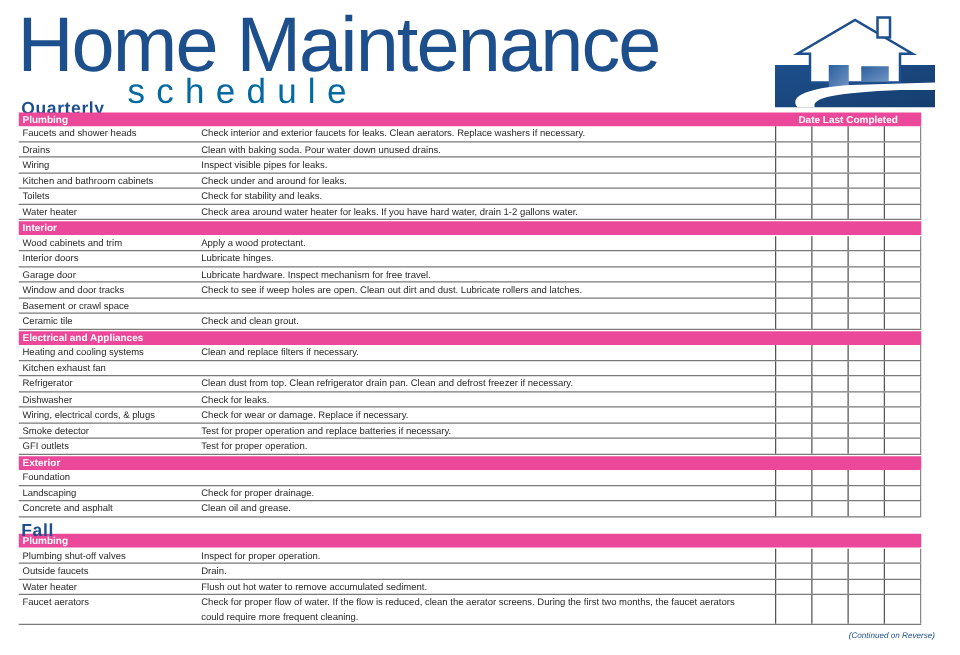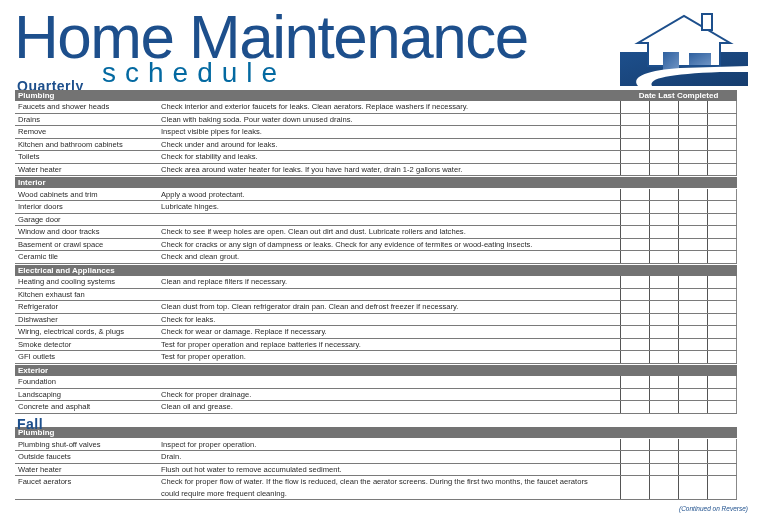--- a/index.html
+++ b/index.html
@@ -22,21 +22,21 @@
 
   .season {
     position: absolute; left: 17px;
     font-size: 14px; font-weight: bold; color: #1d4f8c; letter-spacing: 0.5px;
   }
 
   .table-wrap { position: absolute; left: 15px; width: 722px; }
 
   .cat-row {
     position: absolute; left: 0; width: 722px; height: 11px;
-    background: #737373; color: #ffffff; font-size: 8px; font-weight: bold;
+    background: #ec4899; color: #ffffff; font-size: 8px; font-weight: bold;
     line-height: 11px; padding-left: 3px;
   }
   .cat-row .date-head {
     position: absolute; left: 605px; width: 117px; text-align: center; top: 0;
   }
 
   .item-row {
     position: absolute; left: 0; width: 722px; height: 12.5px;
     border-bottom: 1px solid #7a7a7a; font-size: 7.6px; line-height: 12px;
   }
@@ -102,21 +102,21 @@
     <span class="name">Drains</span>
     <span class="task">Clean with baking soda. Pour water down unused drains.</span>
     <div class="date-cells">
         <div class="date-cell"></div>
         <div class="date-cell"></div>
         <div class="date-cell"></div>
         <div class="date-cell"></div>
       </div>
   </div>
   <div class="item-row" style="top:126px;">
-    <span class="name">Remove</span>
+    <span class="name">Wiring</span>
     <span class="task">Inspect visible pipes for leaks.</span>
     <div class="date-cells">
         <div class="date-cell"></div>
         <div class="date-cell"></div>
         <div class="date-cell"></div>
         <div class="date-cell"></div>
       </div>
   </div>
   <div class="item-row" style="top:138.5px;">
     <span class="name">Kitchen and bathroom cabinets</span>
@@ -167,40 +167,40 @@
     <span class="task">Lubricate hinges.</span>
     <div class="date-cells">
         <div class="date-cell"></div>
         <div class="date-cell"></div>
         <div class="date-cell"></div>
         <div class="date-cell"></div>
       </div>
   </div>
   <div class="item-row" style="top:213.5px;">
     <span class="name">Garage door</span>
+    <span class="task">Lubricate hardware. Inspect mechanism for free travel.</span>
     <div class="date-cells">
         <div class="date-cell"></div>
         <div class="date-cell"></div>
         <div class="date-cell"></div>
         <div class="date-cell"></div>
       </div>
   </div>
   <div class="item-row" style="top:226px;">
     <span class="name">Window and door tracks</span>
     <span class="task">Check to see if weep holes are open. Clean out dirt and dust. Lubricate rollers and latches.</span>
     <div class="date-cells">
         <div class="date-cell"></div>
         <div class="date-cell"></div>
         <div class="date-cell"></div>
         <div class="date-cell"></div>
       </div>
   </div>
   <div class="item-row" style="top:238.5px;">
     <span class="name">Basement or crawl space</span>
-    <span class="task">Check for cracks or any sign of dampness or leaks. Check for any evidence of termites or wood-eating insects.</span>
     <div class="date-cells">
         <div class="date-cell"></div>
         <div class="date-cell"></div>
         <div class="date-cell"></div>
         <div class="date-cell"></div>
       </div>
   </div>
   <div class="item-row" style="top:251px;">
     <span class="name">Ceramic tile</span>
     <span class="task">Check and clean grout.</span>

